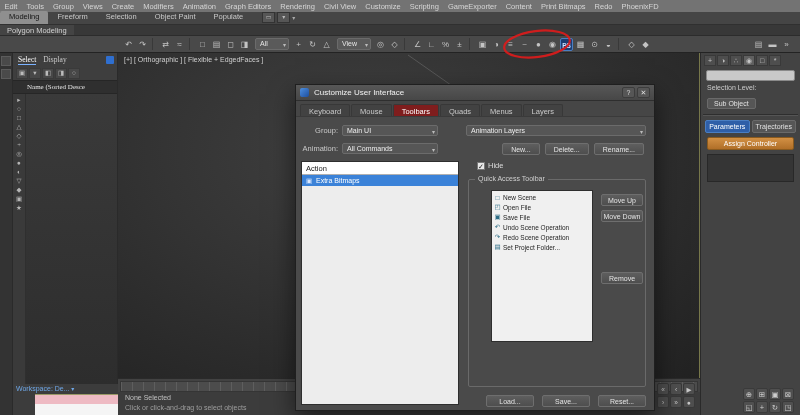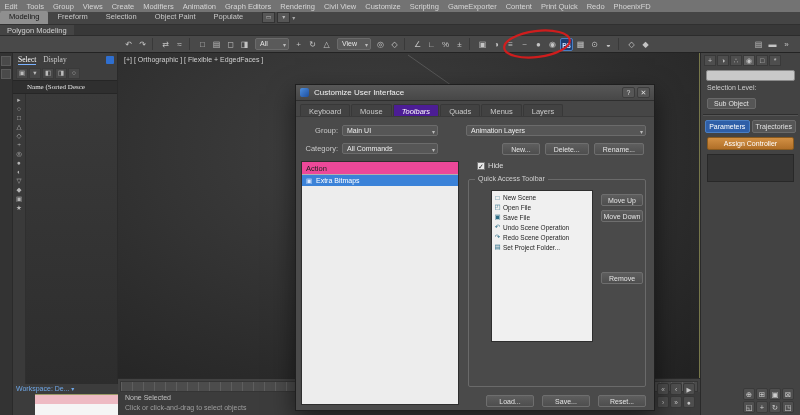--- a/index.html
+++ b/index.html
@@ -111,30 +111,30 @@
   .dlg-title{height:15px;background:linear-gradient(#575757,#474747);display:flex;align-items:center;
              padding:0 4px;border-bottom:1px solid #2e2e2e;}
   .dlg-app-icon{width:9px;height:9px;background:linear-gradient(135deg,#4d8fe0,#1d4e9e);border-radius:2px;margin-right:5px;}
   .dlg-title-text{font-size:8px;color:#f2f2f2;}
   .dlg-title-btns{margin-left:auto;display:flex;gap:2px;}
   .dlg-tbtn{width:13px;height:11px;background:#565656;border:1px solid #3c3c3c;border-radius:2px;
             font-size:7px;line-height:10px;text-align:center;color:#ddd;box-sizing:border-box;}
   .dlg-tabs{display:flex;padding:3px 4px 0;gap:1px;border-bottom:1px solid #3a3a3a;background:#464646;height:16px;box-sizing:border-box;}
   .dlg-tab{padding:2px 8px;background:#424242;border:1px solid #383838;border-bottom:none;
            border-radius:2px 2px 0 0;color:#c9c9c9;font-size:7.5px;}
-  .dlg-tab.active{background:#4c1d95;color:#fff;font-style:italic;}
+  .dlg-tab.active{background:#7f1d1d;color:#fff;}
   .dlg-body{position:relative;height:calc(100% - 31px);}
   .fld-row{position:absolute;display:flex;align-items:center;}
   .lbl{width:36px;text-align:right;margin-right:4px;color:#c9c9c9;font-size:7.5px;}
   .combo{height:11px;background:#565656;border:1px solid #6b6b6b;border-radius:2px;color:#eee;font-size:7px;
          line-height:10px;padding:0 10px 0 4px;position:relative;box-sizing:border-box;}
   .combo::after{content:"▾";position:absolute;right:2px;top:1px;font-size:6px;color:#bbb;}
   .action-list{position:absolute;left:5px;top:44px;width:158px;bottom:6px;background:#ededed;
                border:1px solid #2e2e2e;box-sizing:border-box;}
-  .action-header{height:12px;background:#ec4899;border-bottom:1px solid #b0b0b0;color:#222;font-size:7.5px;
+  .action-header{height:12px;background:#ffffff;border-bottom:1px solid #b0b0b0;color:#222;font-size:7.5px;
                  display:flex;align-items:center;padding-left:4px;}
   .action-selected{height:11px;background:#3b82d8;color:#fff;font-size:7px;display:flex;align-items:center;
                    padding-left:4px;gap:3px;}
   .as-icon{width:7px;font-size:6.5px;color:#dce9ff;}
   .right-combo{position:absolute;left:170px;top:8px;width:180px;}
   .rc-buttons{position:absolute;left:170px;top:26px;width:180px;display:flex;justify-content:flex-end;gap:5px;padding-right:2px;box-sizing:border-box;}
   .btn{height:12px;background:linear-gradient(#5e5e5e,#4e4e4e);border:1px solid #6e6e6e;border-radius:2px;
        color:#e4e4e4;font-size:7px;line-height:11px;text-align:center;padding:0 8px;box-sizing:border-box;}
   .hide-row{position:absolute;left:173px;top:44px;display:flex;align-items:center;gap:3px;padding-left:8px;}
   .checkbox{width:8px;height:8px;background:#e8e8e8;border:1px solid #777;font-size:7px;line-height:8px;
@@ -169,21 +169,21 @@
       <span class="menu-item">Create</span>
       <span class="menu-item">Modifiers</span>
       <span class="menu-item">Animation</span>
       <span class="menu-item">Graph Editors</span>
       <span class="menu-item">Rendering</span>
       <span class="menu-item">Civil View</span>
       <span class="menu-item">Customize</span>
       <span class="menu-item">Scripting</span>
       <span class="menu-item">GameExporter</span>
       <span class="menu-item">Content</span>
-      <span class="menu-item">Print Quick</span>
+      <span class="menu-item">Print Bitmaps</span>
       <span class="menu-item">Redo</span>
       <span class="menu-item">PhoenixFD</span>
     </div>
 
   <div class="ribbon-row">
     <div style="display:flex;align-items:flex-end;">
 
     <span class="rtab active">Modeling</span>
         <span class="rtab">Freeform</span>
         <span class="rtab">Selection</span>
@@ -375,21 +375,21 @@
         <span class="dlg-tab">Quads</span>
         <span class="dlg-tab">Menus</span>
         <span class="dlg-tab">Layers</span>
       </div>
     <div class="dlg-body">
       <div class="fld-row" style="left:6px;top:8px;">
         <span class="lbl">Group:</span>
         <span class="combo" style="width:96px;">Main UI</span>
       </div>
       <div class="fld-row" style="left:6px;top:26px;">
-        <span class="lbl">Category:</span>
+        <span class="lbl">Animation:</span>
         <span class="combo" style="width:96px;">All Commands</span>
       </div>
       <div class="action-list">
         <div class="action-header">Action</div>
         <div class="action-selected">
           <span class="as-icon">▣</span>
           <span>Extra Bitmaps</span>
         </div>
       </div>
       <span class="combo right-combo">Animation Layers</span>

